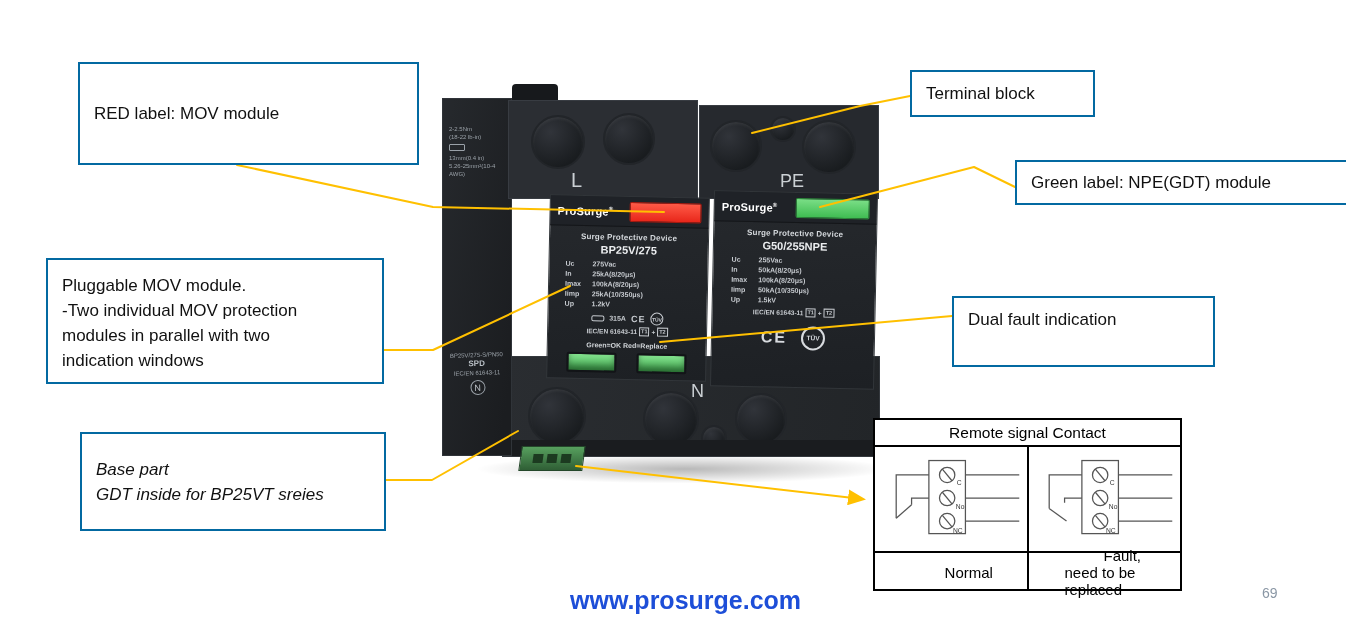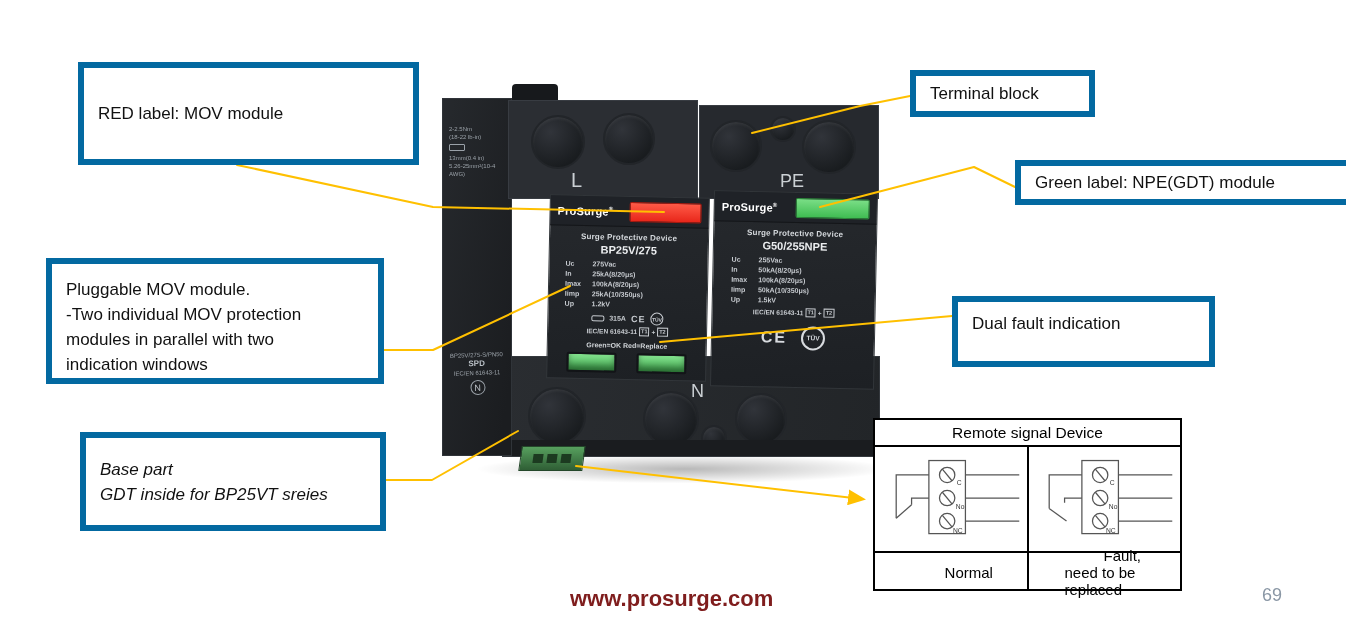--- a/index.html
+++ b/index.html
@@ -2,21 +2,21 @@
 <html><head>
 <meta charset="utf-8">
 <style>
   html,body{margin:0;padding:0;background:#e9e9e9;}
   .slide{
     position:relative;width:1346px;height:639px;background:#ffffff;overflow:hidden;
     font-family:"Liberation Sans", sans-serif;
   }
   
   .callout{
-    position:absolute;background:#fff;border:6px solid #0369a1;
+    position:absolute;background:#fff;border:2px solid #0369a1;
     color:#111;font-size:17px;line-height:25px;box-sizing:border-box;z-index:30;
   }
   .callout.vcenter{display:flex;flex-direction:column;justify-content:center;padding-left:14px;}
   .co-red{left:78px;top:62px;width:341px;height:103px;}
   .co-term{left:910px;top:70px;width:185px;height:47px;}
   .co-green{left:1015px;top:160px;width:376px;height:45px;}
   .co-plug{left:46px;top:258px;width:338px;height:126px;padding:13px 6px 0 14px;}
   .co-fault{left:952px;top:296px;width:263px;height:71px;padding:9px 6px 0 14px;}
   .co-base{left:80px;top:432px;width:306px;height:99px;font-style:italic;}
   
@@ -95,22 +95,22 @@
   .tuv-big{width:24px;height:24px;border:2px solid #d8dbdf;border-radius:50%;
     font-size:6.5px;line-height:20px;font-weight:bold;text-align:center;color:#d8dbdf;}
   .base{position:absolute;left:62px;top:272px;width:378px;height:101px;
     background:linear-gradient(100deg,#2a2d31,#222528);border:1px solid #34383d;}
   .base-lip{position:absolute;left:8px;bottom:0;right:0;height:16px;background:#1a1c1f;}
   .green-connector{position:absolute;left:80px;top:362px;width:64px;height:25px;
     background:linear-gradient(180deg,#57a05e,#2f5e35);border:1px solid #24472a;
     transform:skewX(-8deg);display:flex;align-items:center;justify-content:center;gap:4px;z-index:11;}
   .slot{width:10px;height:9px;background:#1c3a20;}
   
-  .website{position:absolute;left:570px;top:586px;font-size:22px;font-weight:bold;color:#7f1d1d;z-index:30;}
-  .pagenum{position:absolute;left:1262px;top:585px;font-size:18px;color:#8a97a5;z-index:30;}
+  .website{position:absolute;left:570px;top:586px;font-size:25px;font-weight:bold;color:#1d4ed8;z-index:30;}
+  .pagenum{position:absolute;left:1262px;top:585px;font-size:14px;color:#8a97a5;z-index:30;}
 </style>
 </head>
 <body>
 
 <div class="slide">
 
   <svg class="leaders" width="1346" height="639" viewBox="0 0 1346 639">
     <defs>
       <marker id="arrowhead" markerWidth="9" markerHeight="8" refX="7" refY="4" orient="auto">
         <polygon points="0 0, 9 4, 0 8" fill="#FFC000"></polygon>
@@ -253,21 +253,21 @@
     </div>
 
     <div class="green-connector">
       <span class="slot"></span>
       <span class="slot"></span>
       <span class="slot"></span>
     </div>
   </div>
 
   <div class="rtable">
-    <div class="rtable-header">Remote signal Device</div>
+    <div class="rtable-header">Remote signal Contact</div>
     <div class="rtable-body">
       <div class="rtable-cell first">
         <svg width="150" height="100" viewBox="0 0 150 104">
           <rect class="diag" x="52" y="12" width="38" height="76" fill="#fff"></rect>
           <circle class="diag" cx="71" cy="27" r="8"></circle>
             <line class="diag" x1="66" y1="21" x2="76" y2="33"></line>
           <circle class="diag" cx="71" cy="51" r="8"></circle>
             <line class="diag" x1="66" y1="45" x2="76" y2="57"></line>
           <circle class="diag" cx="71" cy="75" r="8"></circle>
             <line class="diag" x1="66" y1="69" x2="76" y2="81"></line>

